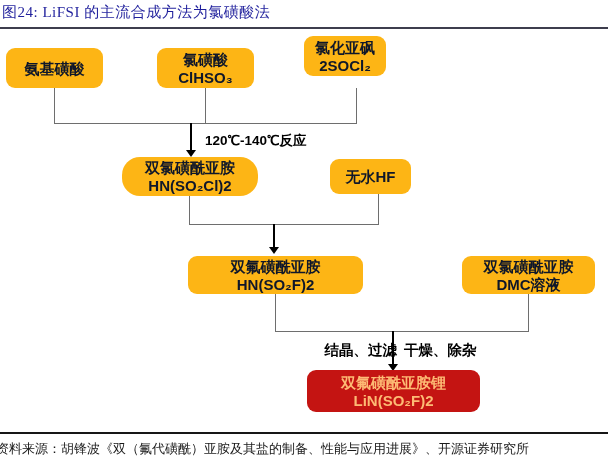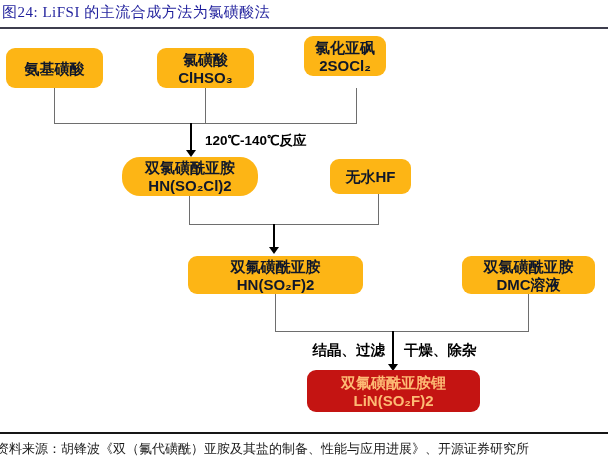--- a/index.html
+++ b/index.html
@@ -85,21 +85,21 @@
   <div class="node" style="left:462px;top:256px;width:133px;height:38px;">
     <div class="l1">双氯磺酰亚胺</div>
     <div class="l2">DMC溶液</div>
   </div>
 
   <div class="cline" style="left:275px;top:294px;width:1px;height:37px;"></div>
   <div class="cline" style="left:528px;top:294px;width:1px;height:37px;"></div>
   <div class="cline" style="left:275px;top:331px;width:254px;height:1px;"></div>
   <div class="astem" style="left:392px;top:331px;height:33px;"></div>
   <div class="ahead" style="left:388px;top:364px;"></div>
-  <div class="edge-label big" style="left:300px;top:341px;width:85px;text-align:right;">结晶、过滤</div>
+  <div class="edge-label big" style="left:312px;top:341px;width:85px;text-align:right;">结晶、过滤</div>
   <div class="edge-label big" style="left:404px;top:341px;">干燥、除杂</div>
 
   <div class="node red" style="left:307px;top:370px;width:173px;height:42px;">
     <div class="l1">双氟磺酰亚胺锂</div>
     <div class="l2">LiN(SO₂F)2</div>
   </div>
 
   <div class="rule-source"></div>
   <div class="source">资料来源：胡锋波《双（氟代磺酰）亚胺及其盐的制备、性能与应用进展》、开源证券研究所</div>
 

